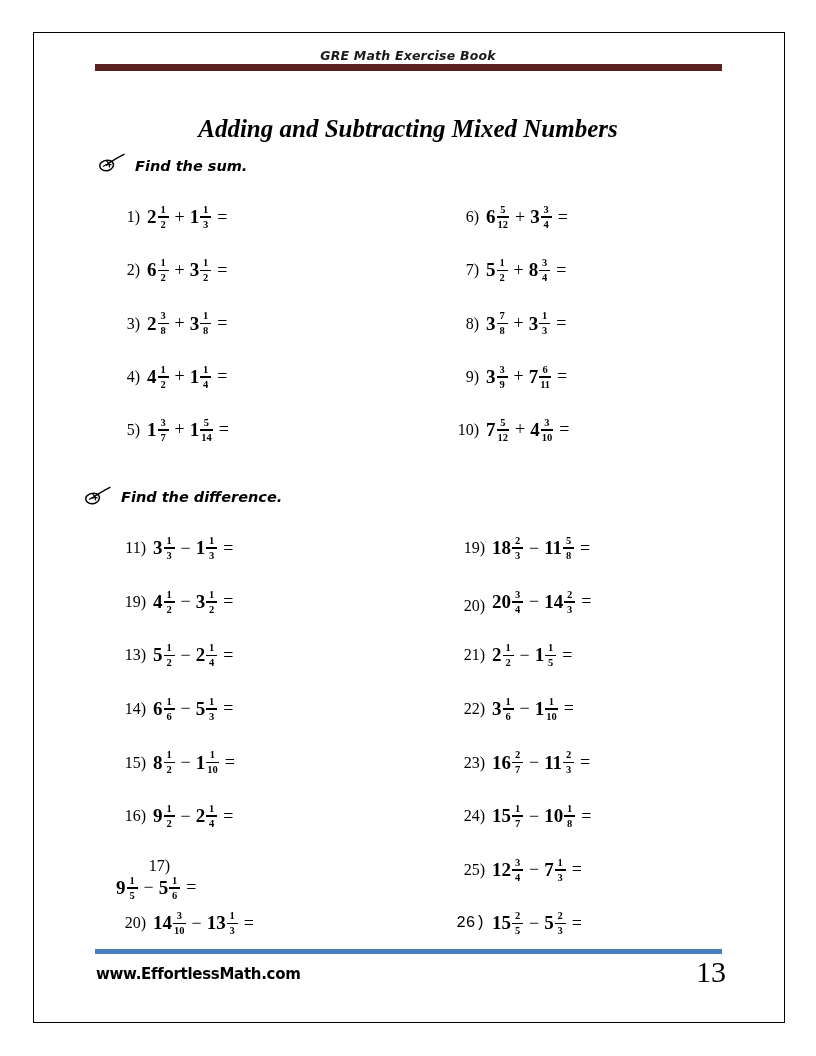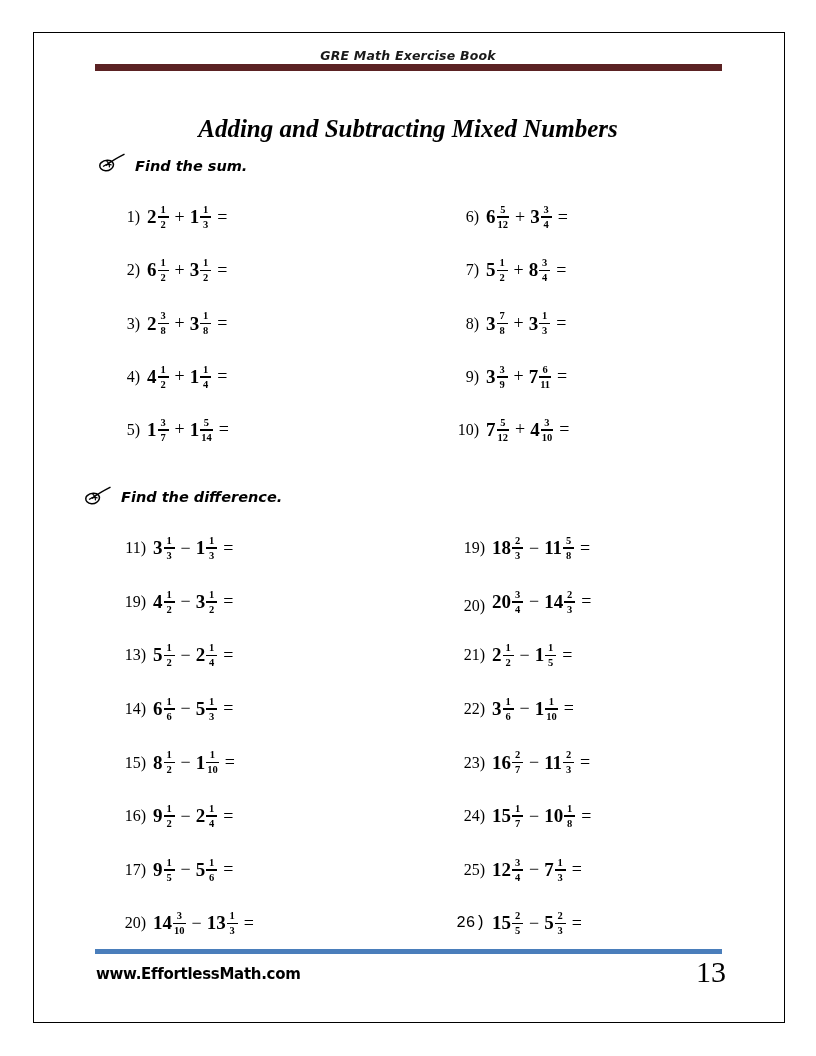--- a/index.html
+++ b/index.html
@@ -509,21 +509,21 @@
         <span class="op">−</span>
         <span class="whole">2</span>
         <span class="frac">
           <span class="n">1</span>
           <span class="bar"></span>
           <span class="d">4</span>
         </span>
         <span class="op">=</span>
       </span>
     </div>
-    <div class="prob" style="left: 116px; top: 856.6px;">
+    <div class="prob" style="left: 116px; top: 856.6px; flex-direction: column;">
       <span class="num" style="min-width: 30px;">17)</span>
       <span class="expr">
         <span class="whole">9</span>
         <span class="frac">
           <span class="n">1</span>
           <span class="bar"></span>
           <span class="d">5</span>
         </span>
         <span class="op">−</span>
         <span class="whole">5</span>

